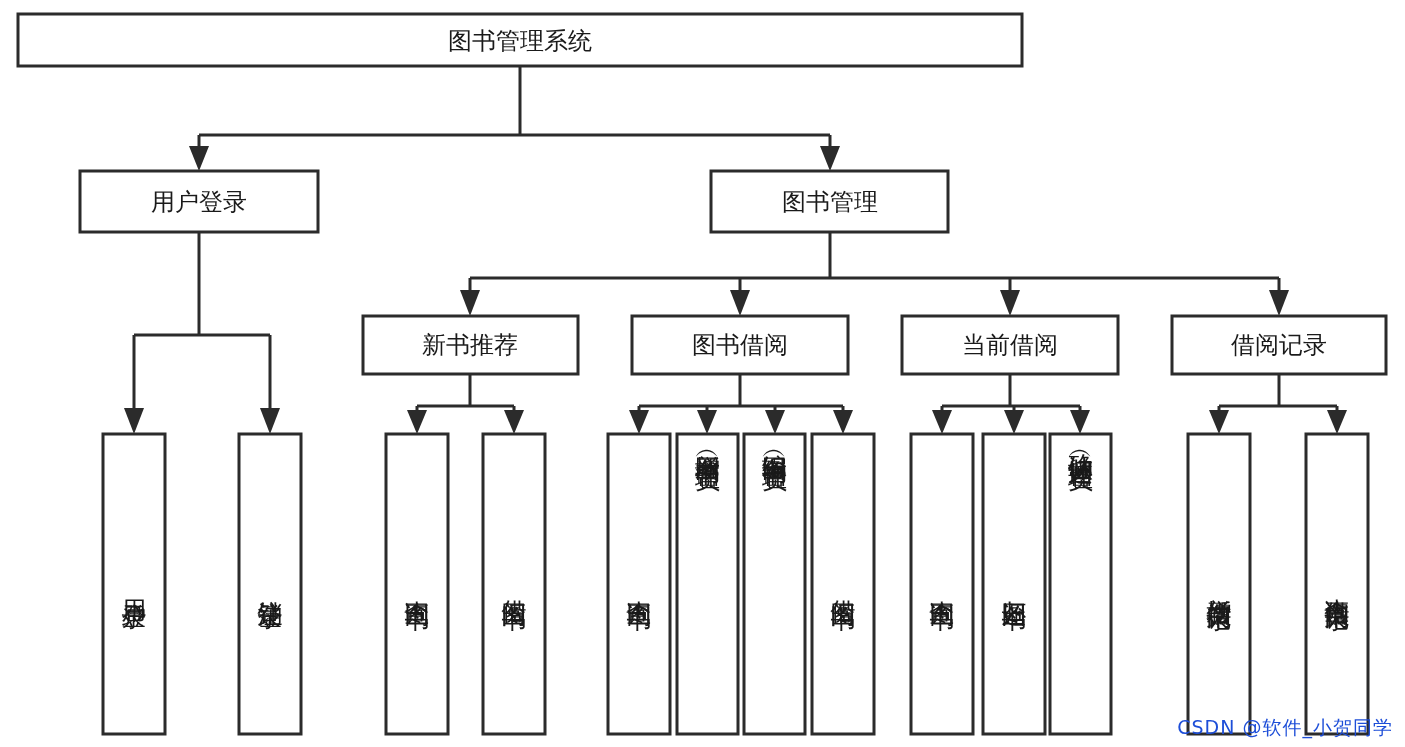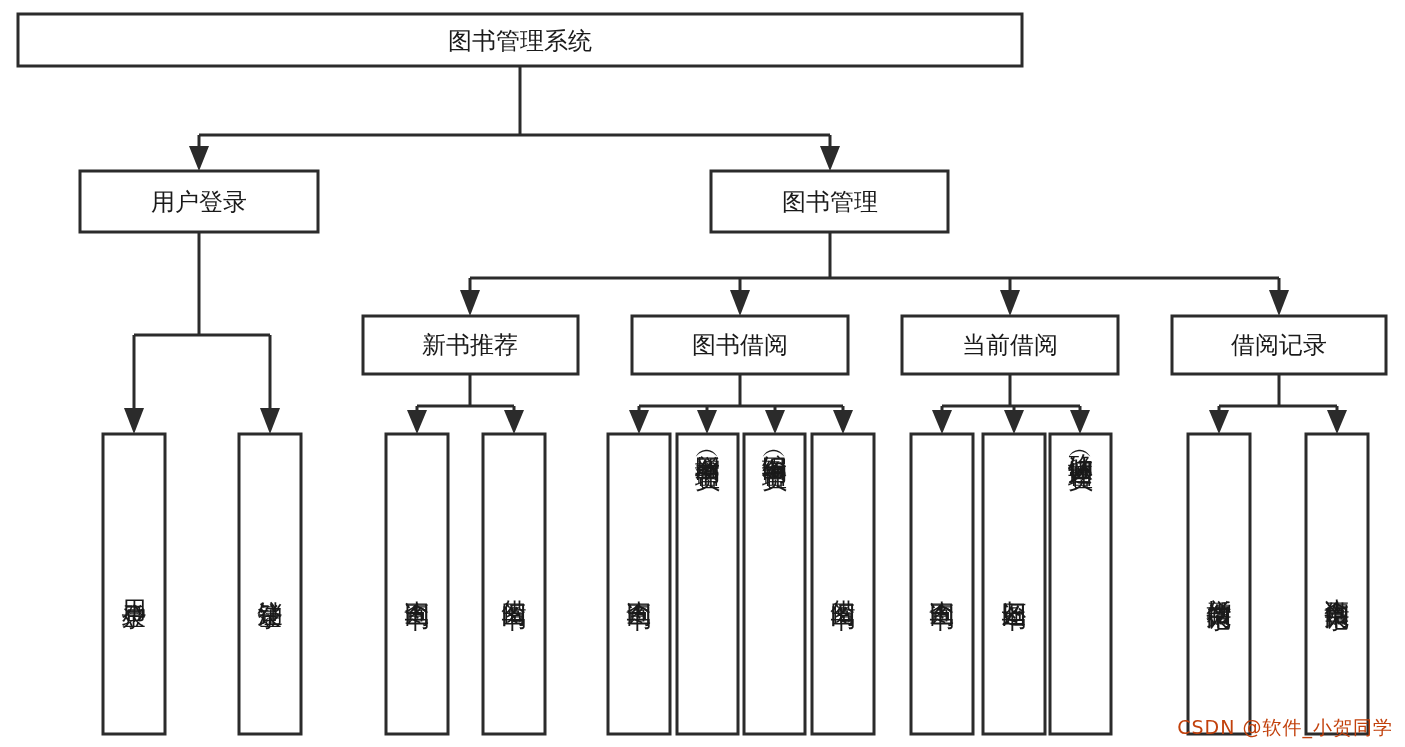--- a/index.html
+++ b/index.html
@@ -64,21 +64,21 @@
     letter-spacing: 2px;
     color: #1a1a1a;
     white-space: nowrap;
   }
   .watermark {
     position: absolute;
     right: 12px;
     bottom: 6px;
     font-family: "DejaVu Sans", "Liberation Sans", sans-serif;
     font-size: 19px;
-    color: #c2410c;
+    color: #1d4ed8;
     letter-spacing: 1px;
     white-space: nowrap;
   }
 </style>
 </head>
 <body>
 
 <div id="diagram-root">
 
   <svg id="flowchart" viewBox="0 0 1405 747" xmlns="http://www.w3.org/2000/svg">

